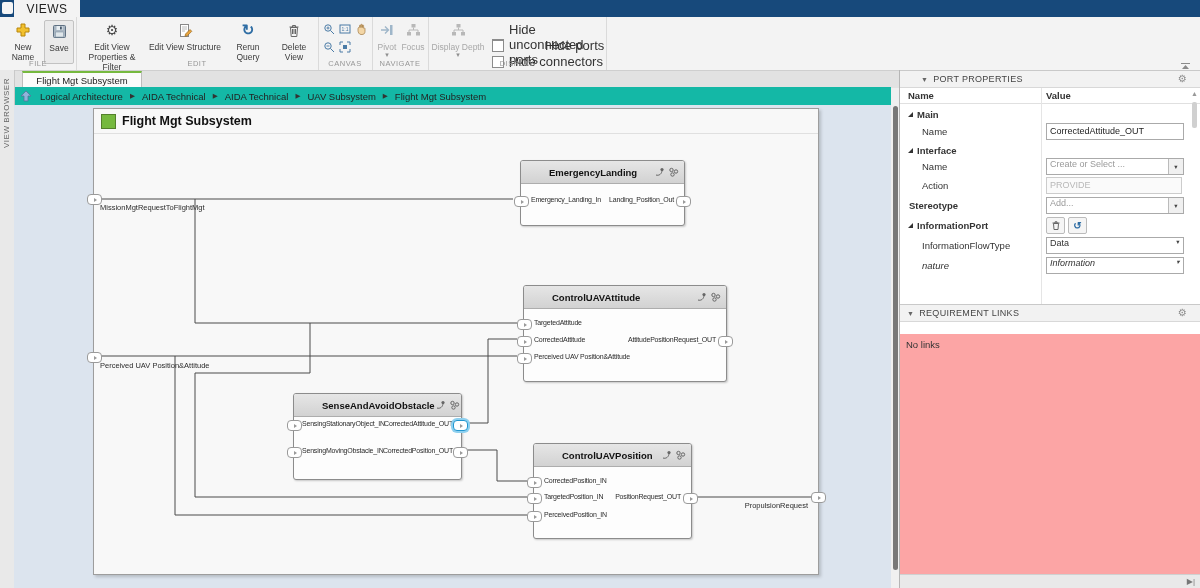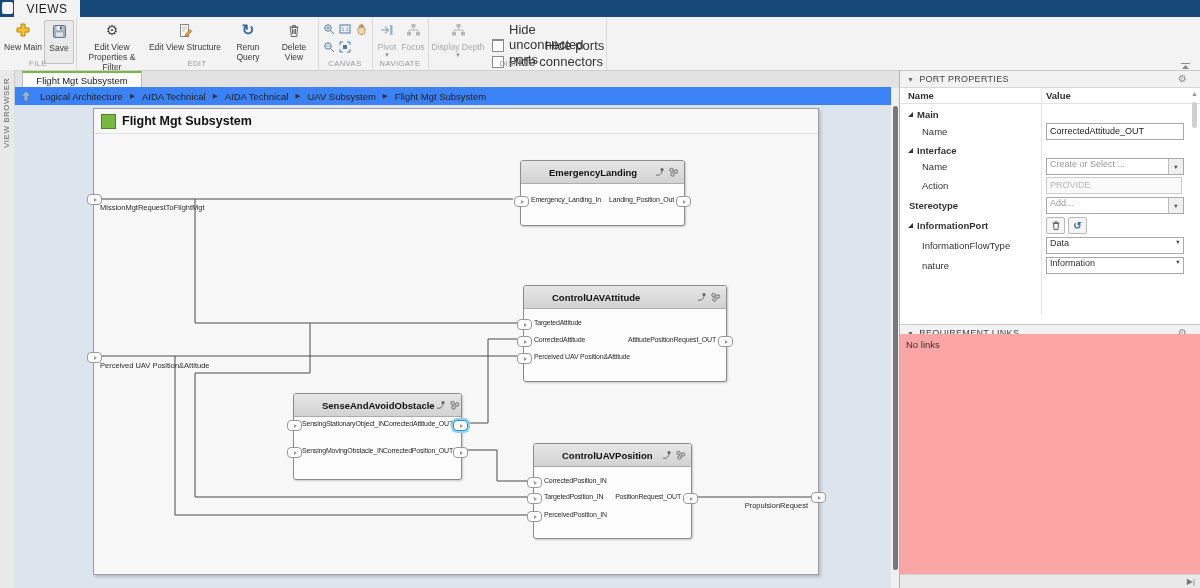--- a/index.html
+++ b/index.html
@@ -24,21 +24,21 @@
   .minibtn{position:absolute;width:15px;height:15px;display:flex;align-items:center;justify-content:center;}
   .cbrow{position:absolute;display:flex;align-items:center;font-size:13px;color:#333;}
   .cb{width:10px;height:10px;border:1px solid #8b8b8b;background:#fff;margin-right:5px;flex:none;}
   .glyph-blue{color:#2e6da4;font-weight:bold;}
   
   #tabstrip{left:14px;top:70px;width:1186px;height:17px;background:#e2e2e2;border-top:1px solid #cfcfcf;}
   #doc-tab{position:absolute;left:8px;top:0;width:118px;height:17px;background:#fbfbfb;
            border-left:1px solid #bdbdbd;border-right:1px solid #bdbdbd;border-top:2px solid #76b93f;
            font-size:9.5px;color:#222;text-align:center;line-height:15px;}
   
-  #breadcrumb{left:14px;top:87px;width:877px;height:18px;background:#3b82f6;border-bottom:1px solid #c9c9c9;
+  #breadcrumb{left:14px;top:87px;width:877px;height:18px;background:#14b8a6;border-bottom:1px solid #c9c9c9;
               display:flex;align-items:center;font-size:9.5px;color:#222;}
   .bc-sep{font-size:6.5px;color:#333;margin:0 7px;}
   .bc-item{cursor:default;}
   
   #viewbrowser{left:0;top:70px;width:14px;height:518px;background:#e9e9e9;border-right:1px solid #c9c9c9;}
   #vb-label{position:absolute;left:2px;top:8px;writing-mode:vertical-rl;transform:rotate(180deg);
             font-size:8px;color:#666;letter-spacing:.5px;}
   
   #canvas{left:14px;top:105px;width:877px;height:483px;background:#dce4ee;z-index:1;}
   #container-box{left:93px;top:108px;width:724px;height:465px;background:#f8f8f8;
@@ -113,21 +113,21 @@
 
 <div class="abs" id="ribbon">
 
   <div class="grp" style="left:0;width:76px;">
     <div class="bigbtn" style="left:4px;width:38px;">
       <div class="ic">
         <svg width="16" height="16">
             <path d="M6 2h4v4h4v4h-4v4H6v-4H2V6h4z" fill="#f2c12e" stroke="#b8860b" stroke-width="1"></path>
           </svg>
       </div>
-      <span>New Main</span>
+      <span>New Name</span>
     </div>
     <div class="bigbtn sunken" style="left:44px;width:28px;height:42px;">
       <div class="ic">
         <svg width="15" height="15">
             <rect x="1.5" y="1.5" width="12" height="12" rx="1" fill="#a9b6c2" stroke="#5f7183"></rect>
             <rect x="4.5" y="2" width="6" height="4" fill="#e8eef2"></rect>
             <rect x="8" y="2.5" width="1.8" height="3" fill="#46586b"></rect>
             <rect x="3.5" y="8" width="8" height="5" fill="#dfe6ea" stroke="#8496a6" stroke-width=".6"></rect>
           </svg>
       </div>
@@ -449,21 +449,21 @@
     </div>
   <div class="stub" style="right:-7px;top:49px;">
       <i></i>
     </div>
 </div>
 
 <div class="abs" id="cv-scroll"></div>
 
 <div class="abs" id="panel">
 
-  <div class="sec-head" style="top:0;">
+  <div class="sec-head" style="top:0;padding-left:14px;">
     <span class="sec-arrow">▼</span>
     <span>PORT PROPERTIES</span>
     <span class="sec-gear">⚙</span>
   </div>
 
   <div id="col-head">
     <span style="position:absolute;left:8px;top:2px;">Name</span>
     <span style="position:absolute;left:146px;top:2px;">Value</span>
   </div>
   <div id="col-div"></div>
@@ -523,34 +523,34 @@
   </div>
   <div class="prow" style="top:166px;">
     <span class="child-lab">InformationFlowType</span>
     <span class="val">
       <span class="ddown">
         <span class="dd-txt">Data</span>
         <span class="dd-flat">▾</span>
       </span>
     </span>
   </div>
-  <div class="prow" style="top:186px;">
+  <div class="prow" style="top:186px;font-style:italic;">
     <span class="child-lab">nature</span>
     <span class="val">
       <span class="ddown">
         <span class="dd-txt">Information</span>
         <span class="dd-flat">▾</span>
       </span>
     </span>
   </div>
 
   <div id="pn-up">▲</div>
   <div id="pn-thumb"></div>
 
-  <div class="sec-head" style="top:254px;">
+  <div class="sec-head" style="top:234px;">
     <span class="sec-arrow">▼</span>
     <span>REQUIREMENT LINKS</span>
     <span class="sec-gear">⚙</span>
   </div>
   <div id="req-body">
     <div id="no-links">No links</div>
   </div>
 
   <div id="panel-bottom">
     <span id="panel-next">▶|</span>

